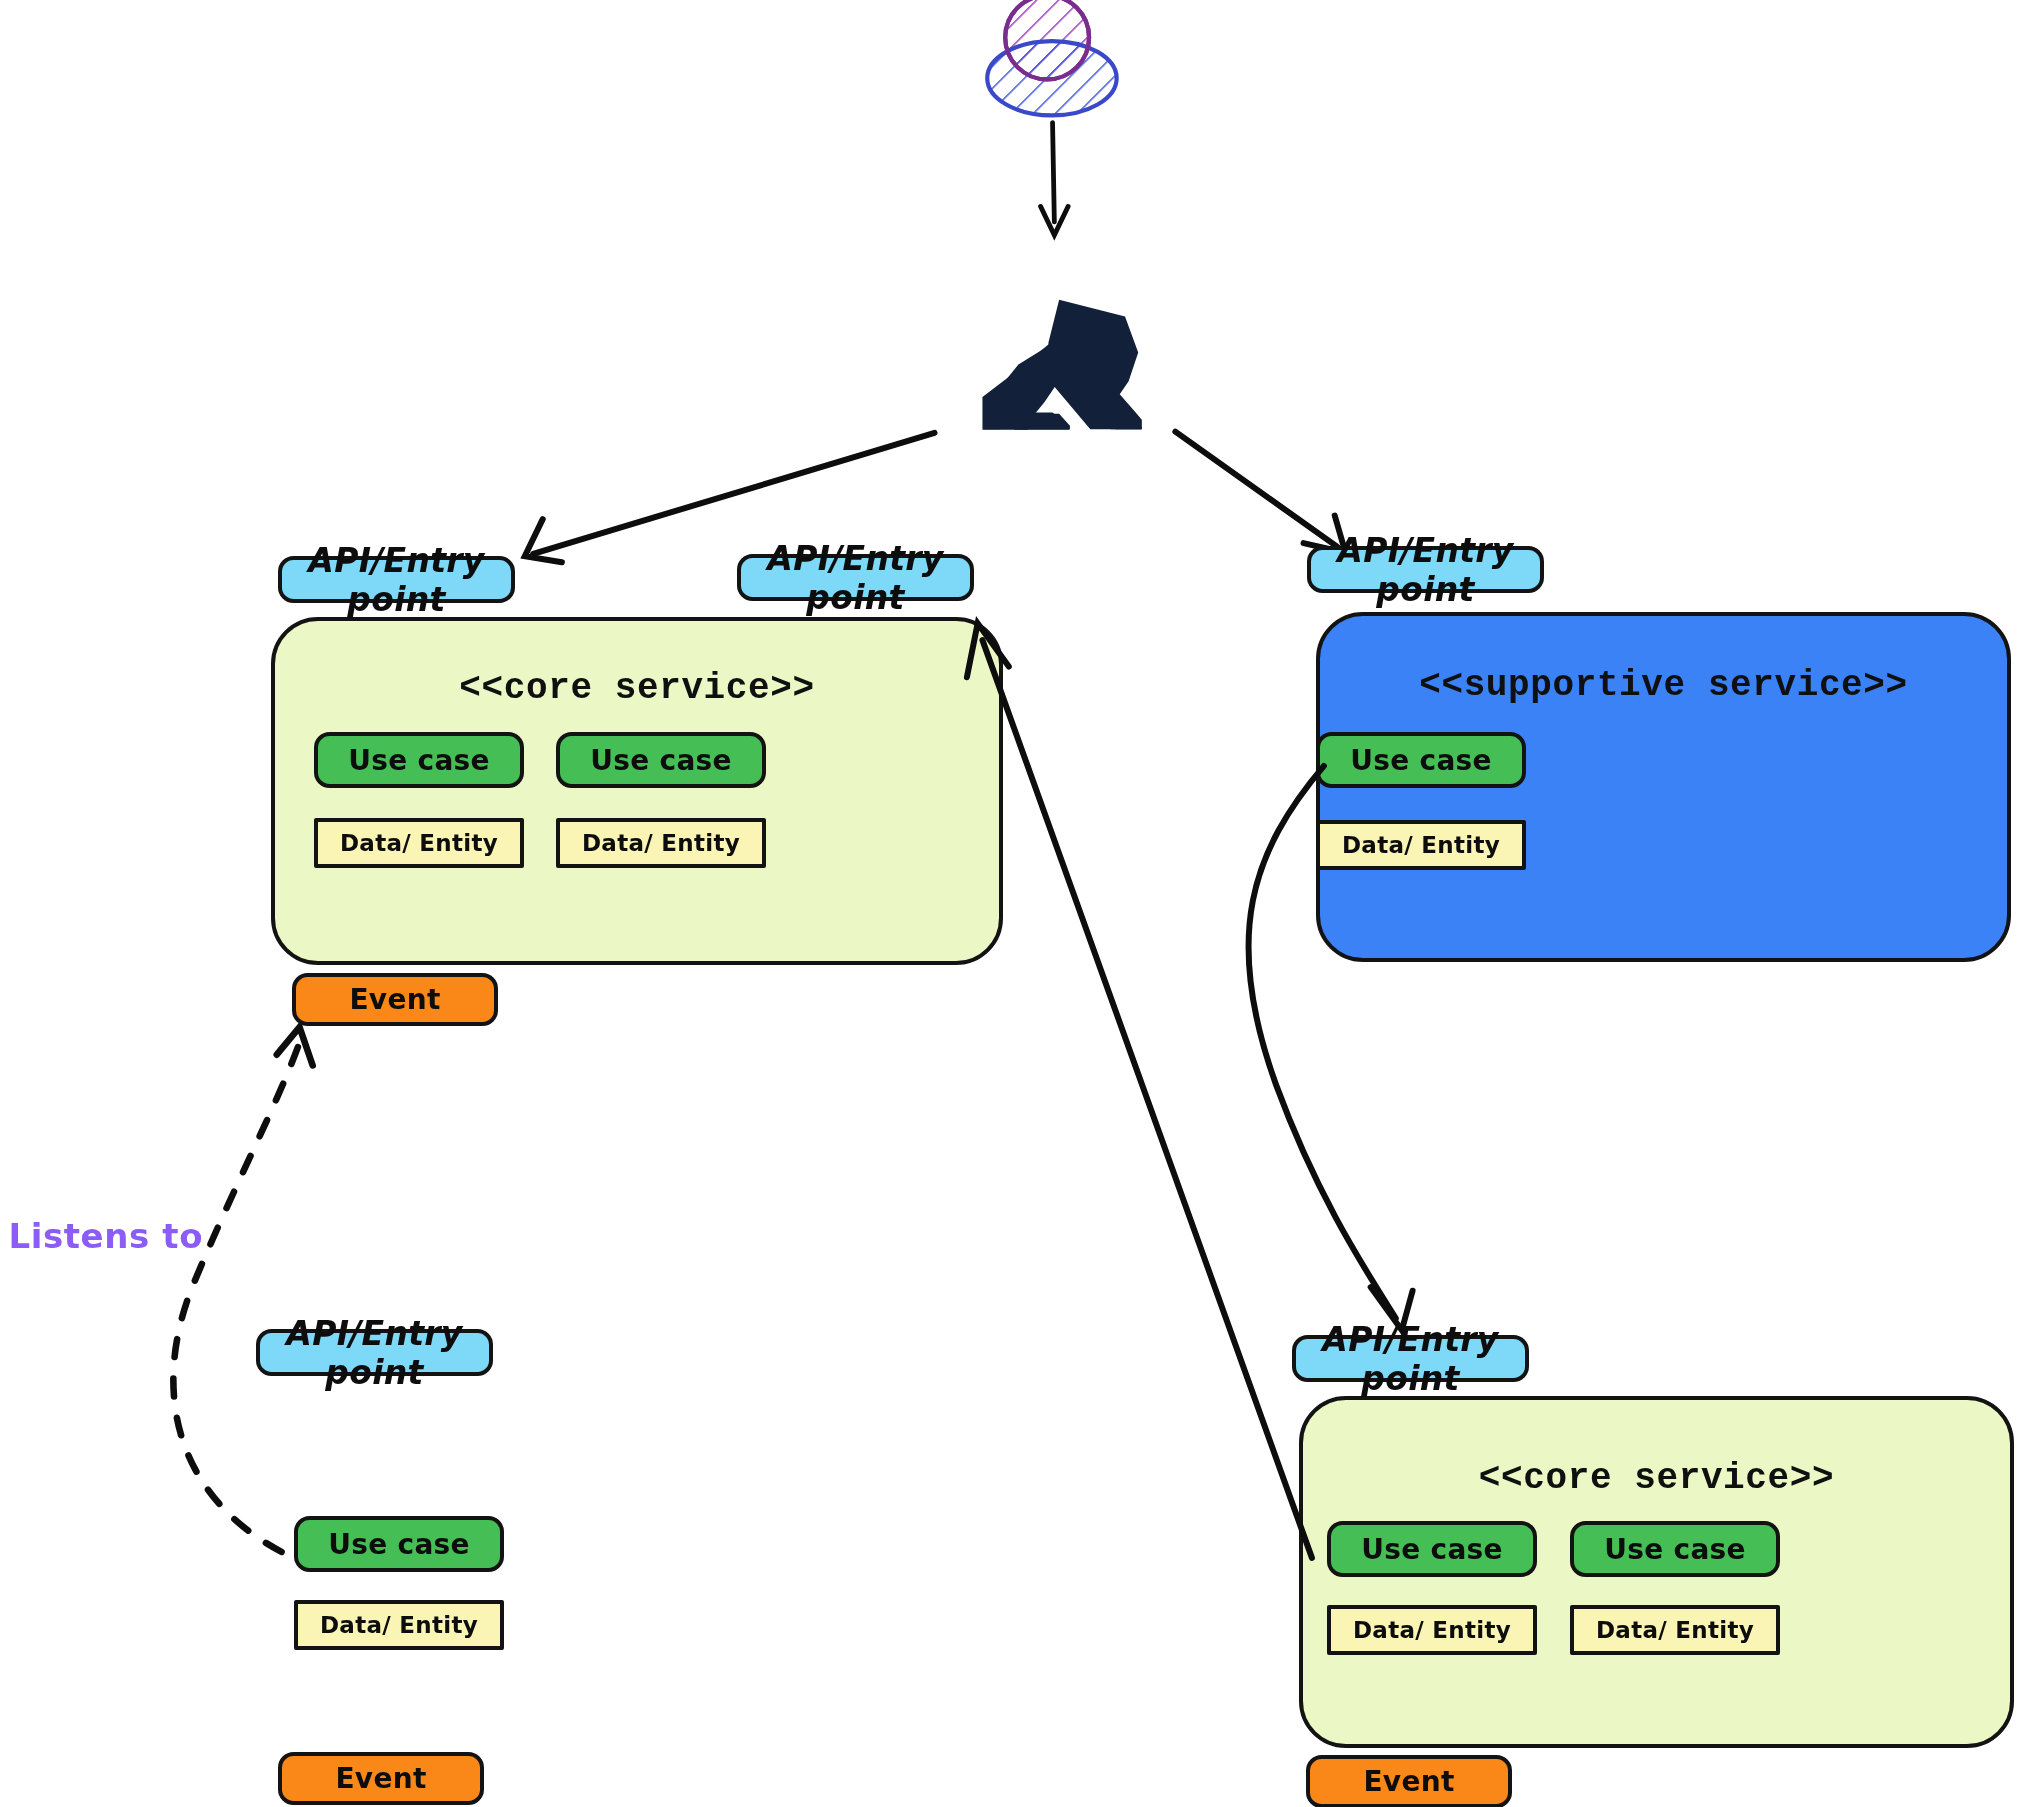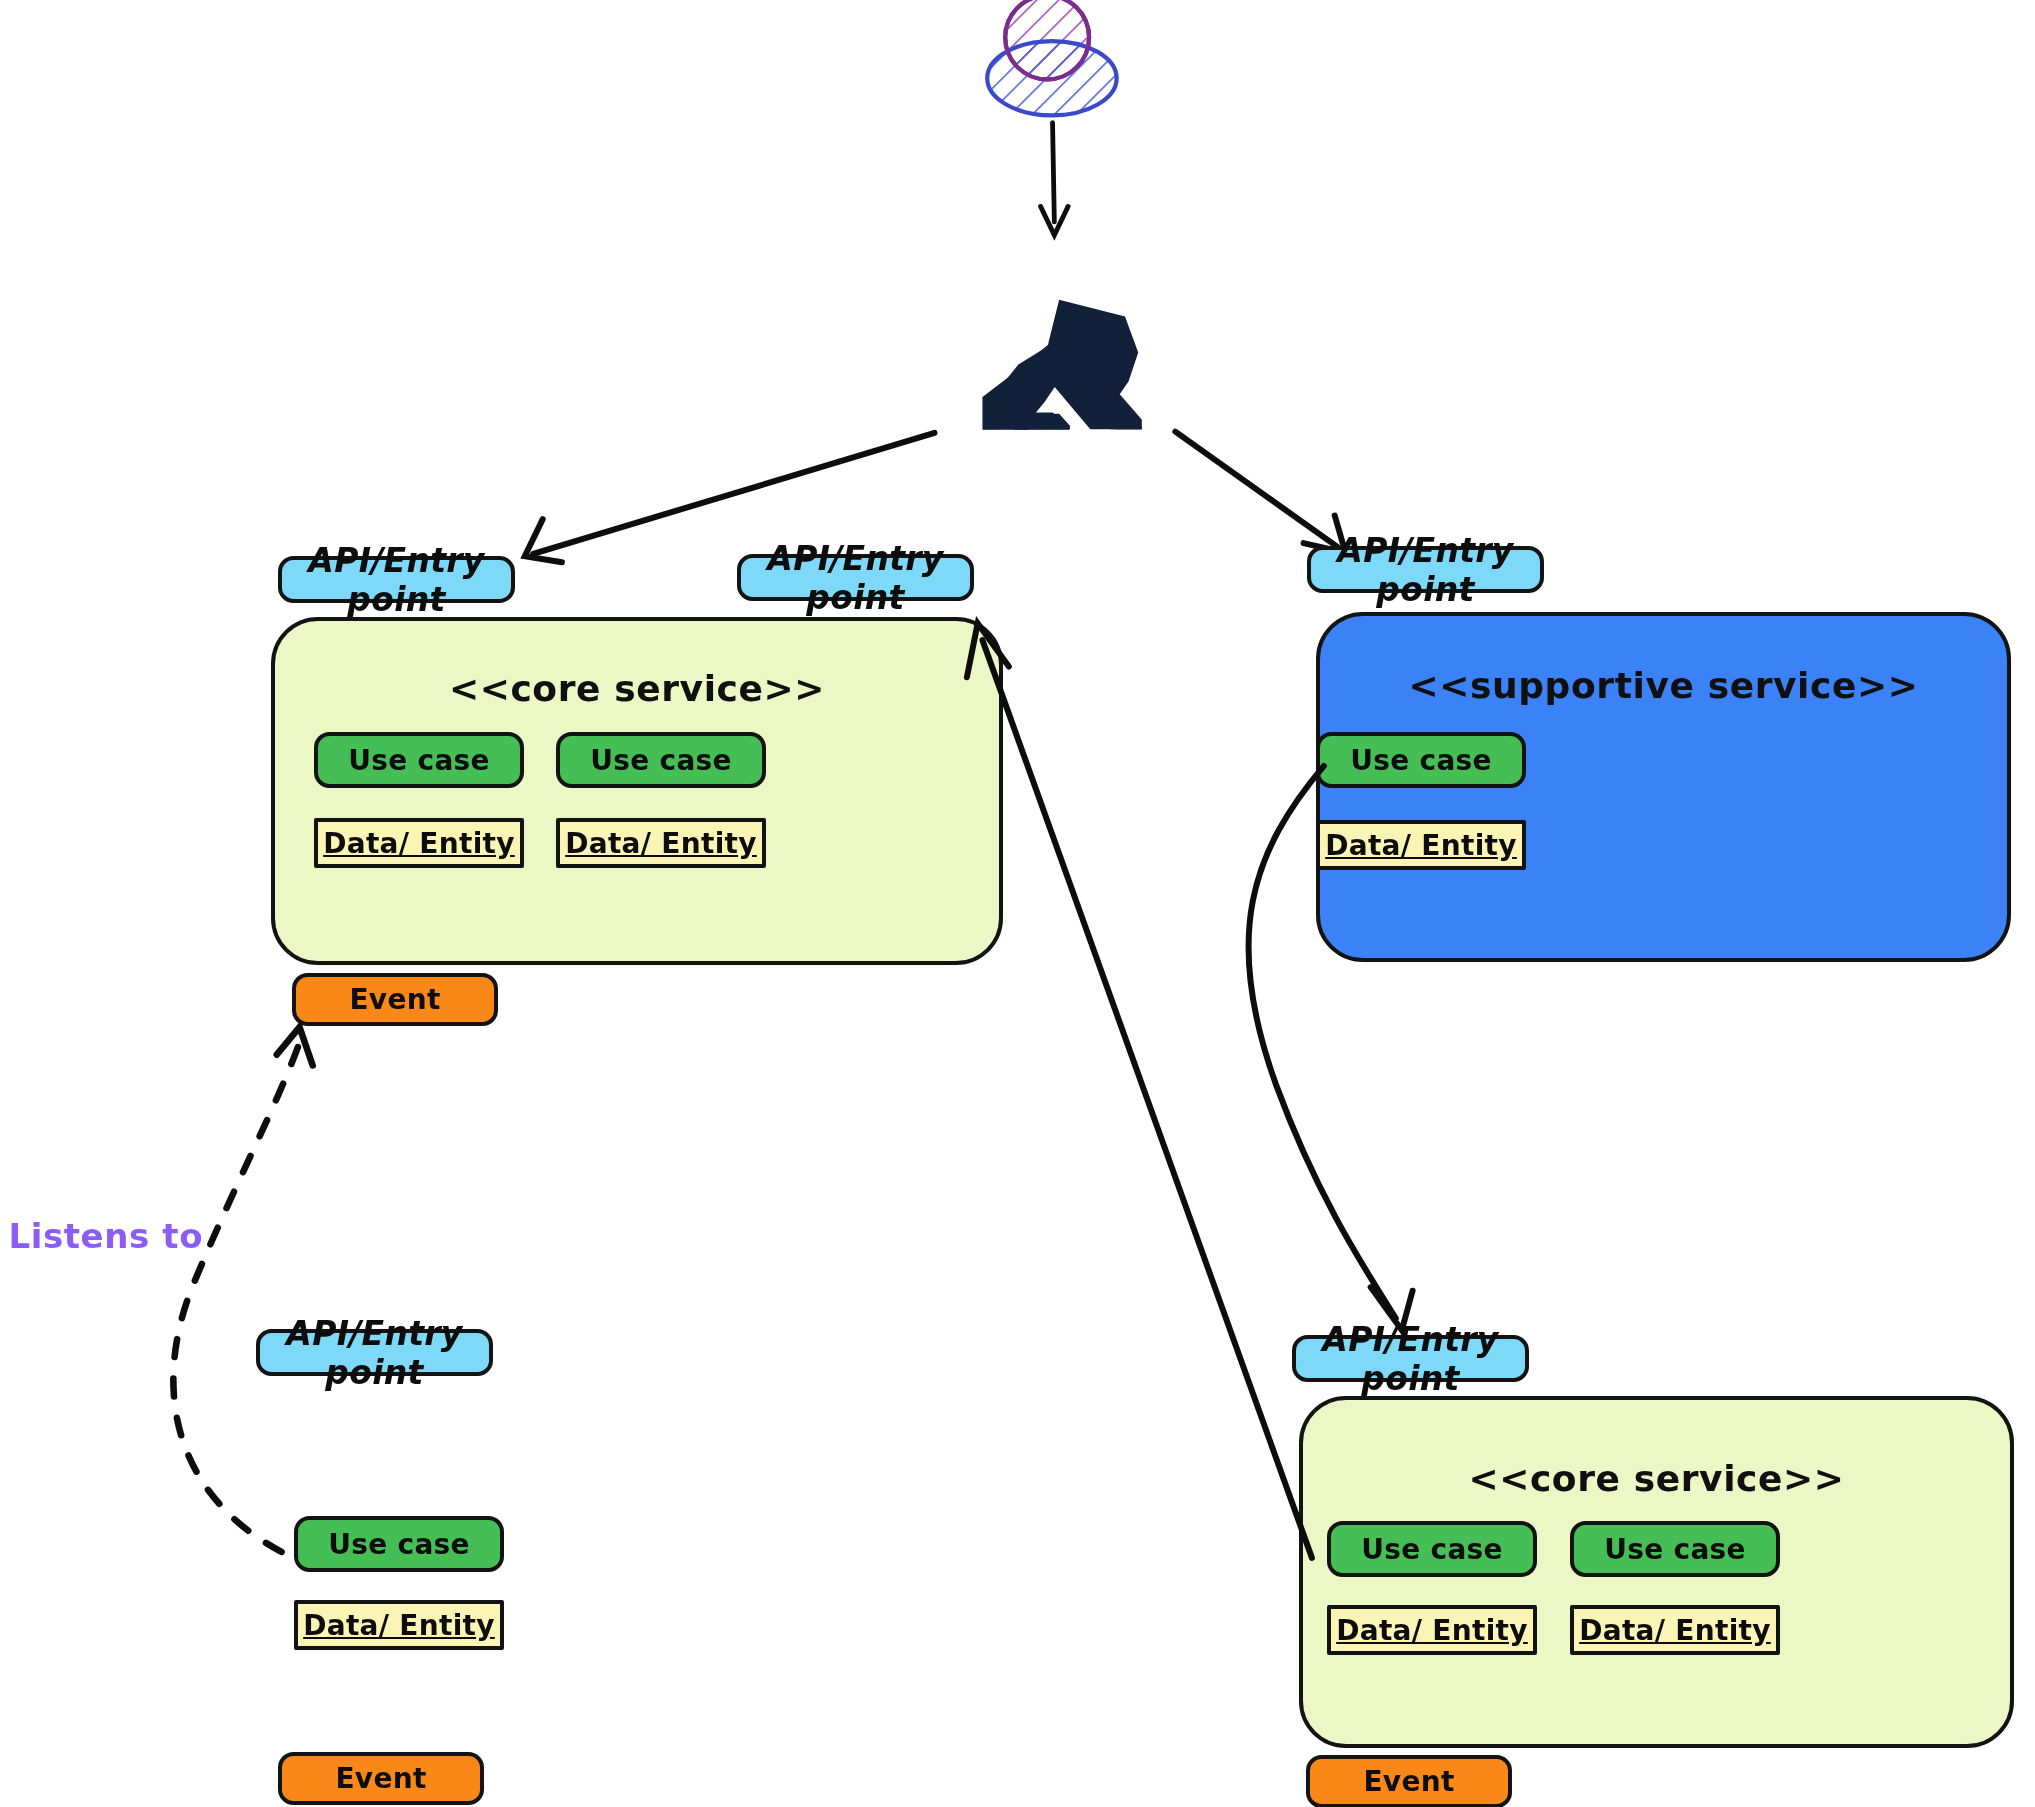--- a/index.html
+++ b/index.html
@@ -38,20 +38,21 @@
     text-align: center;
     color: #0d0d0d;
     font-family: "DejaVu Sans", sans-serif;
     letter-spacing: 0.3px;
   }
   .service {
     border-radius: 47px;
     align-items: flex-start;
     justify-content: center;
     z-index: 2;
+    font-family: Liberation Mono, monospace;
   }
   .service-title {
     position: absolute;
     left: 0;
     right: 0;
     text-align: center;
     font-size: 36px;
     font-weight: 600;
     letter-spacing: 0.6px;
     color: #101010;
@@ -71,24 +72,23 @@
     margin-top: 16px;
   }
   .usecase-box {
     border-radius: 15.6px;
     font-size: 28px;
     font-weight: 600;
     z-index: 4;
   }
   .entity-box {
     border-radius: 2px;
-    font-size: 28px;
+    font-size: 23px;
     font-weight: 600;
     z-index: 4;
-    text-decoration: underline;
   }
   .edge-label {
     position: absolute;
     font-size: 34px;
     font-weight: 600;
     color: #8b5cf6;
     z-index: 6;
     white-space: nowrap;
     letter-spacing: 0.6px;
   }

